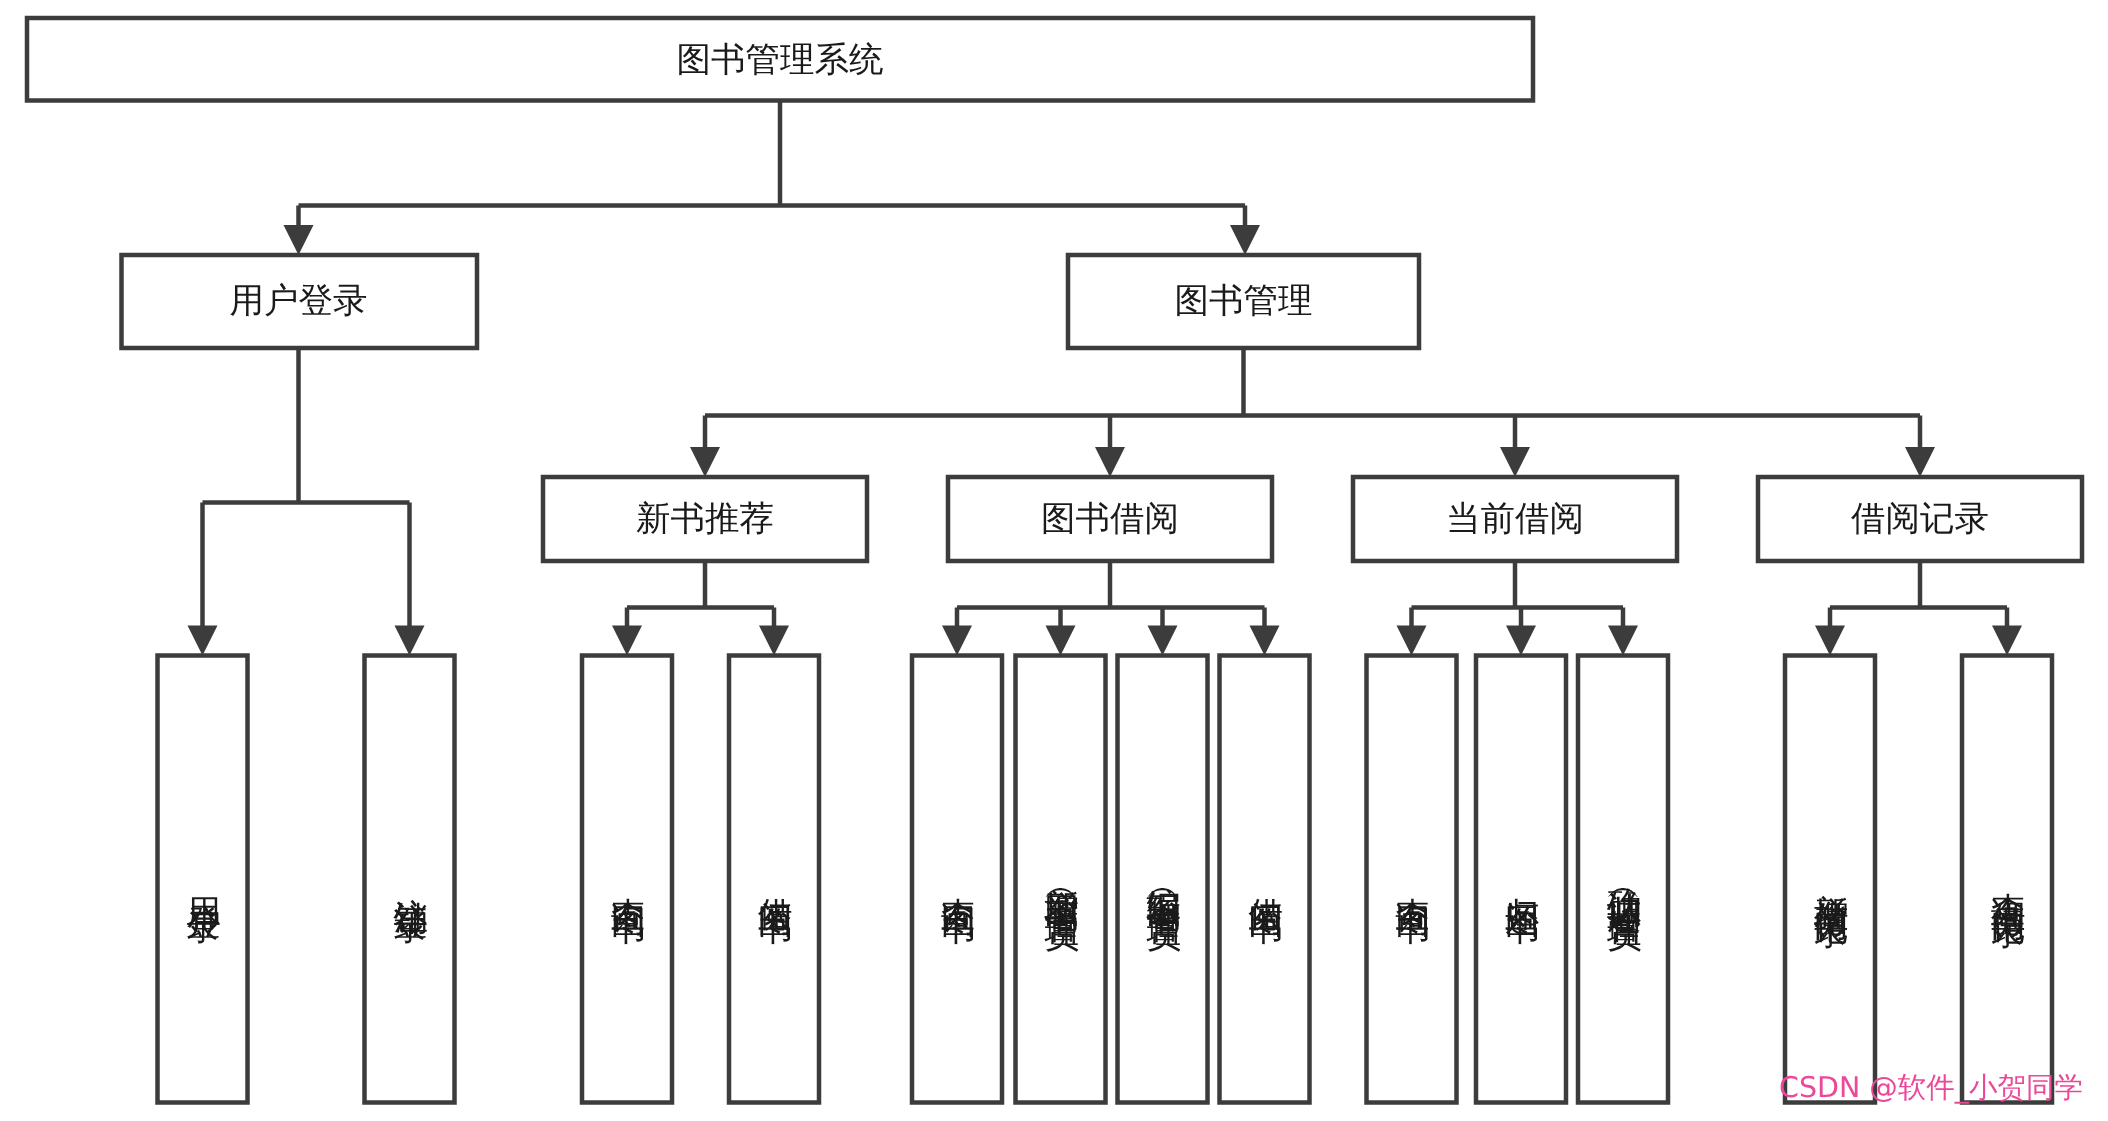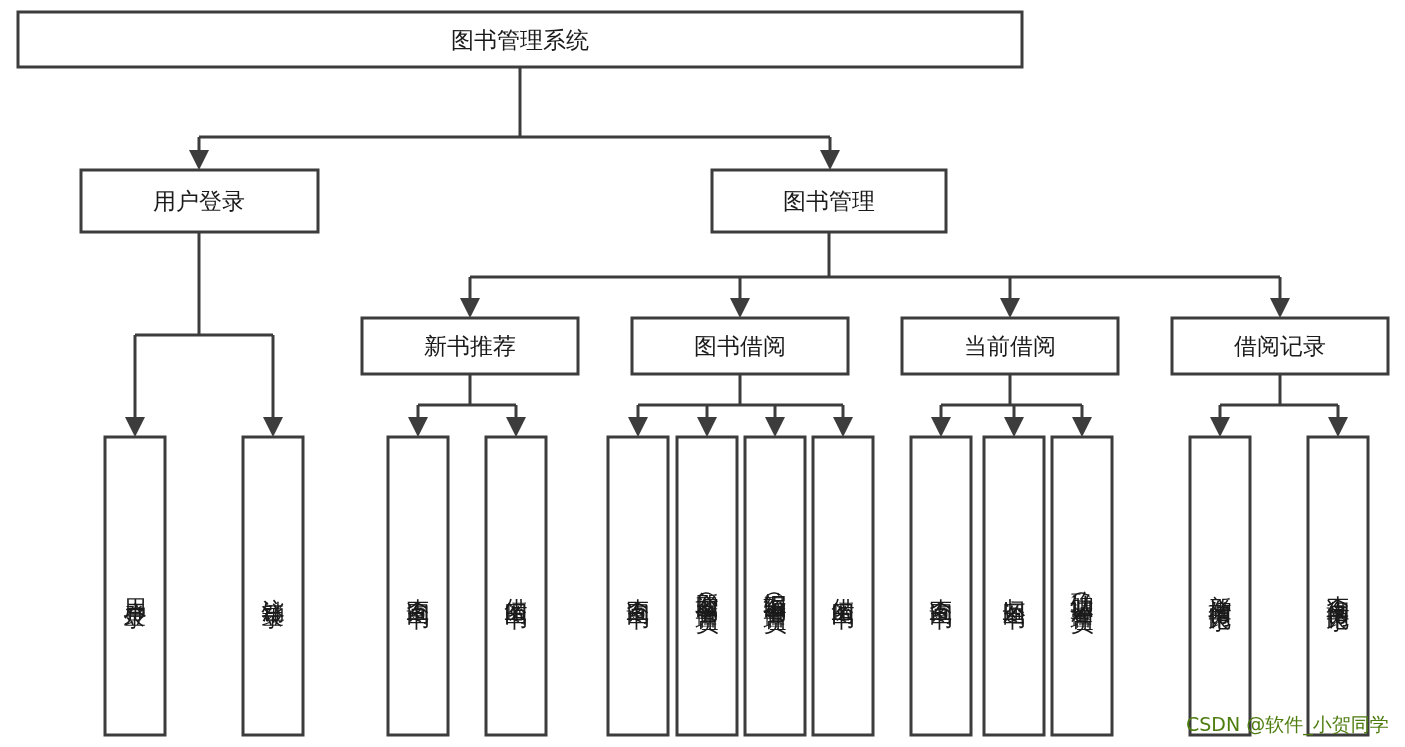--- a/index.html
+++ b/index.html
@@ -62,21 +62,21 @@
     align-items: center;
     justify-content: center;
     text-align: center;
     white-space: nowrap;
     pointer-events: none;
   }
   .watermark {
     position: absolute;
     font-family: "DejaVu Sans", "Liberation Sans", sans-serif;
     font-size: 19px;
-    color: #4d7c0f;
+    color: #ec4899;
     white-space: nowrap;
     left: 1186px;
     top: 712px;
   }
 </style>
 </head>
 <body>
 
 <div id="diagram-root">
 

